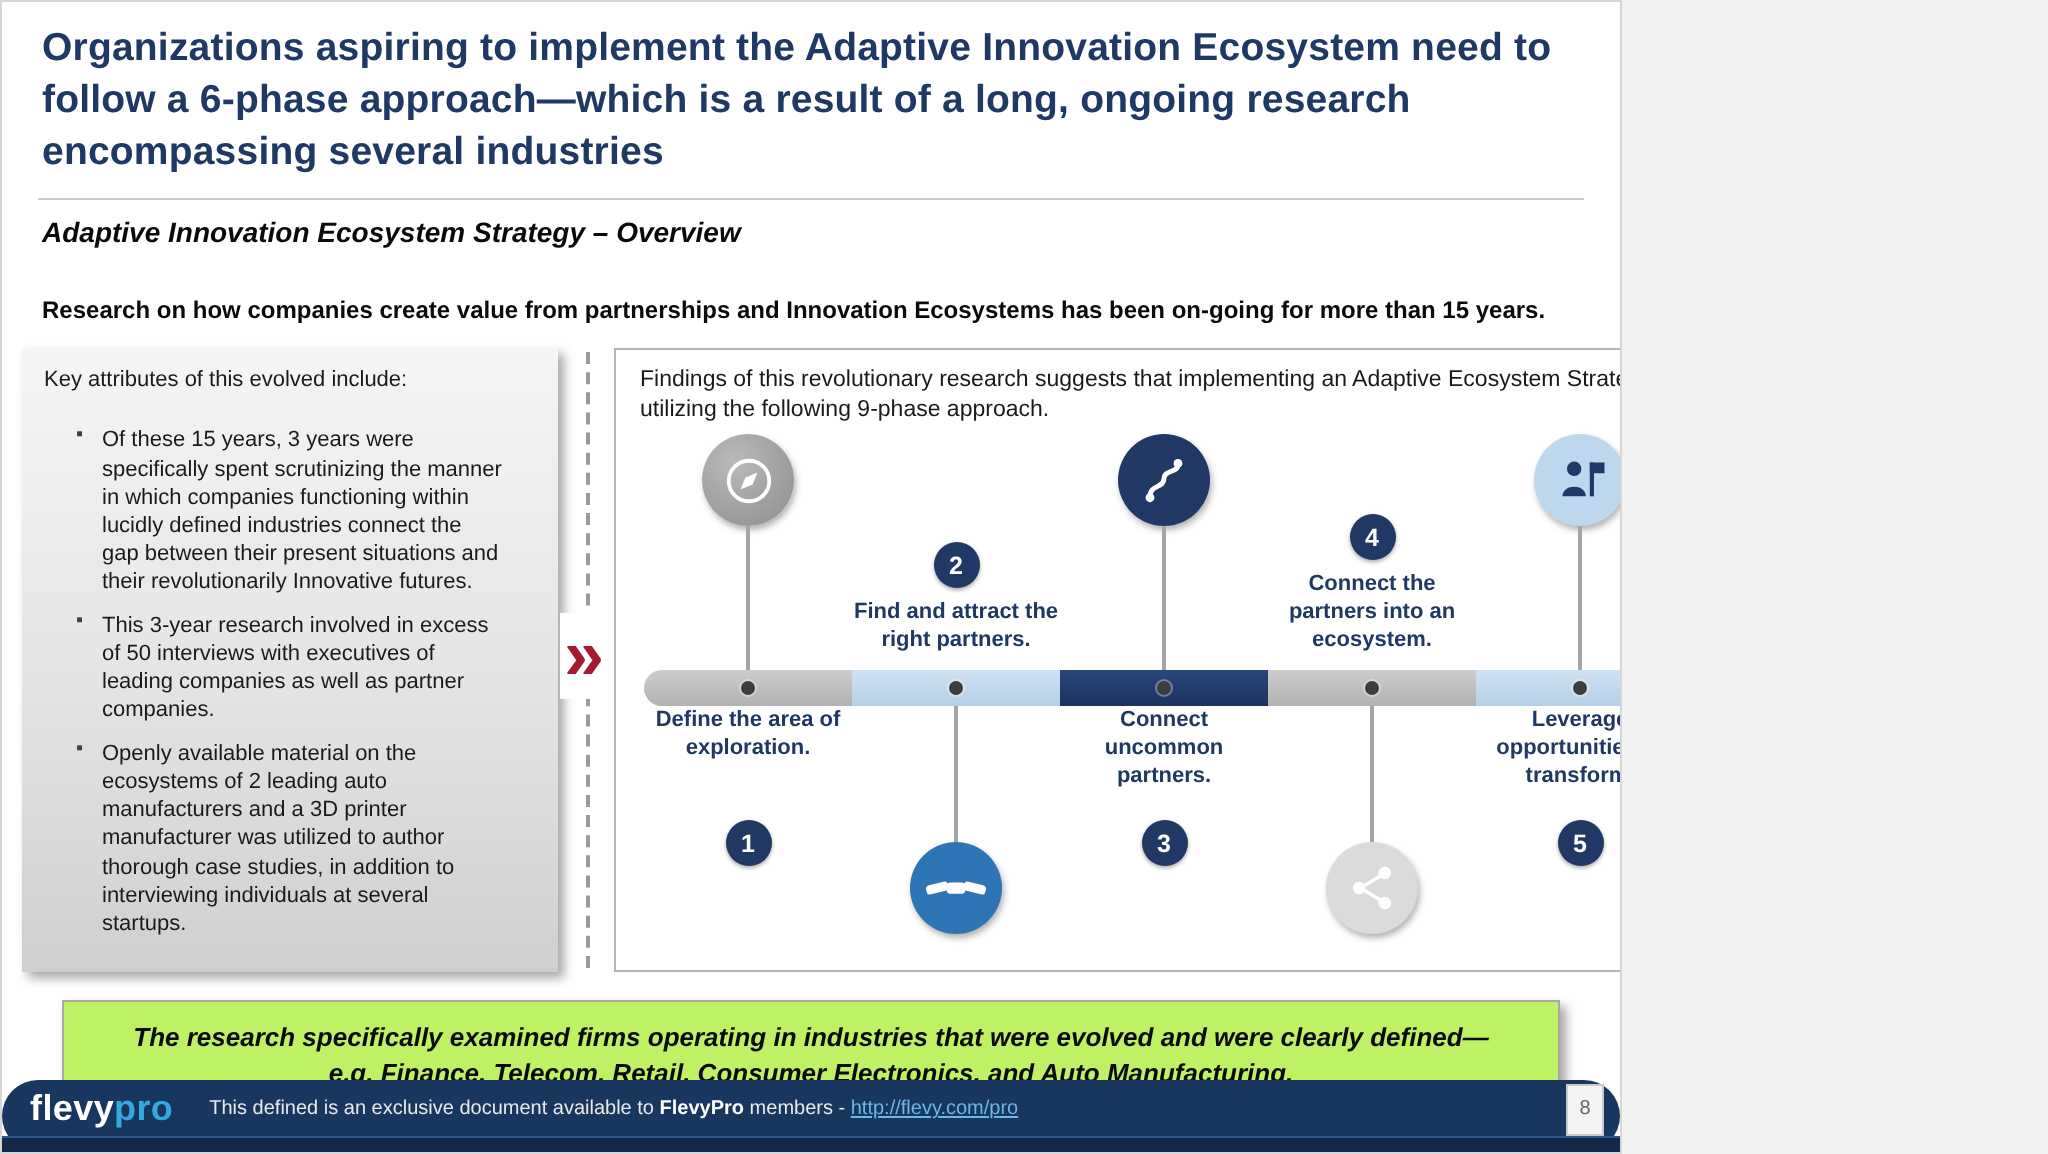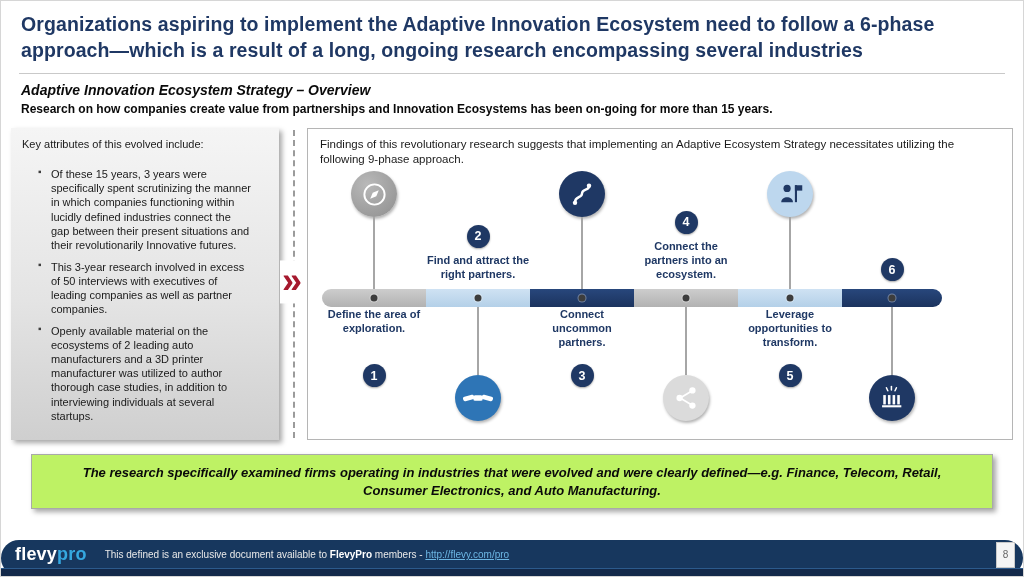--- a/index.html
+++ b/index.html
@@ -1,29 +1,29 @@
 <!DOCTYPE html>
 <html><head>
 <meta charset="utf-8">
 <style>
   html,body { margin:0; padding:0; background:#f2f2f2; }
   .slide {
-    width:1024px; height:577px; position:relative; overflow:hidden;
+    width:811px; height:577px; position:relative; overflow:hidden;
     background:#ffffff; border:1px solid #d6d6d6; box-sizing:border-box;
     font-family:"Liberation Sans", sans-serif;
   }
   .title {
     margin:10px 20px 0 20px; color:#1F3864; font-size:19.5px; font-weight:bold;
     line-height:1.34; letter-spacing:0.1px;
   }
   .rule { height:1px; background:#c9c9c9; margin:10px 18px 0 18px; }
   .section-heading {
     margin:8px 20px 0 20px; font-size:14px; font-weight:bold; font-style:italic; color:#0a0a0a;
   }
-  .lead { margin:4px 20px 0 20px; font-size:12px; font-weight:bold; color:#0a0a0a; }
+  .lead { margin:24px 20px 0 20px; font-size:12px; font-weight:bold; color:#0a0a0a; }
 
   .main-row { display:flex; align-items:stretch; margin:12px 10px 0 10px; height:312px; }
 
   .left-panel {
     width:268px; flex:0 0 auto; box-sizing:border-box; overflow:hidden;
     background:linear-gradient(180deg,#f5f5f5 0%,#e4e4e4 55%,#cfcfcf 100%);
     box-shadow:3px 3px 5px rgba(0,0,0,0.35);
     padding:9px 11px; font-size:11px; color:#1a1a1a; line-height:1.28;
   }
   .left-heading { margin:0 0 7px 0; }

